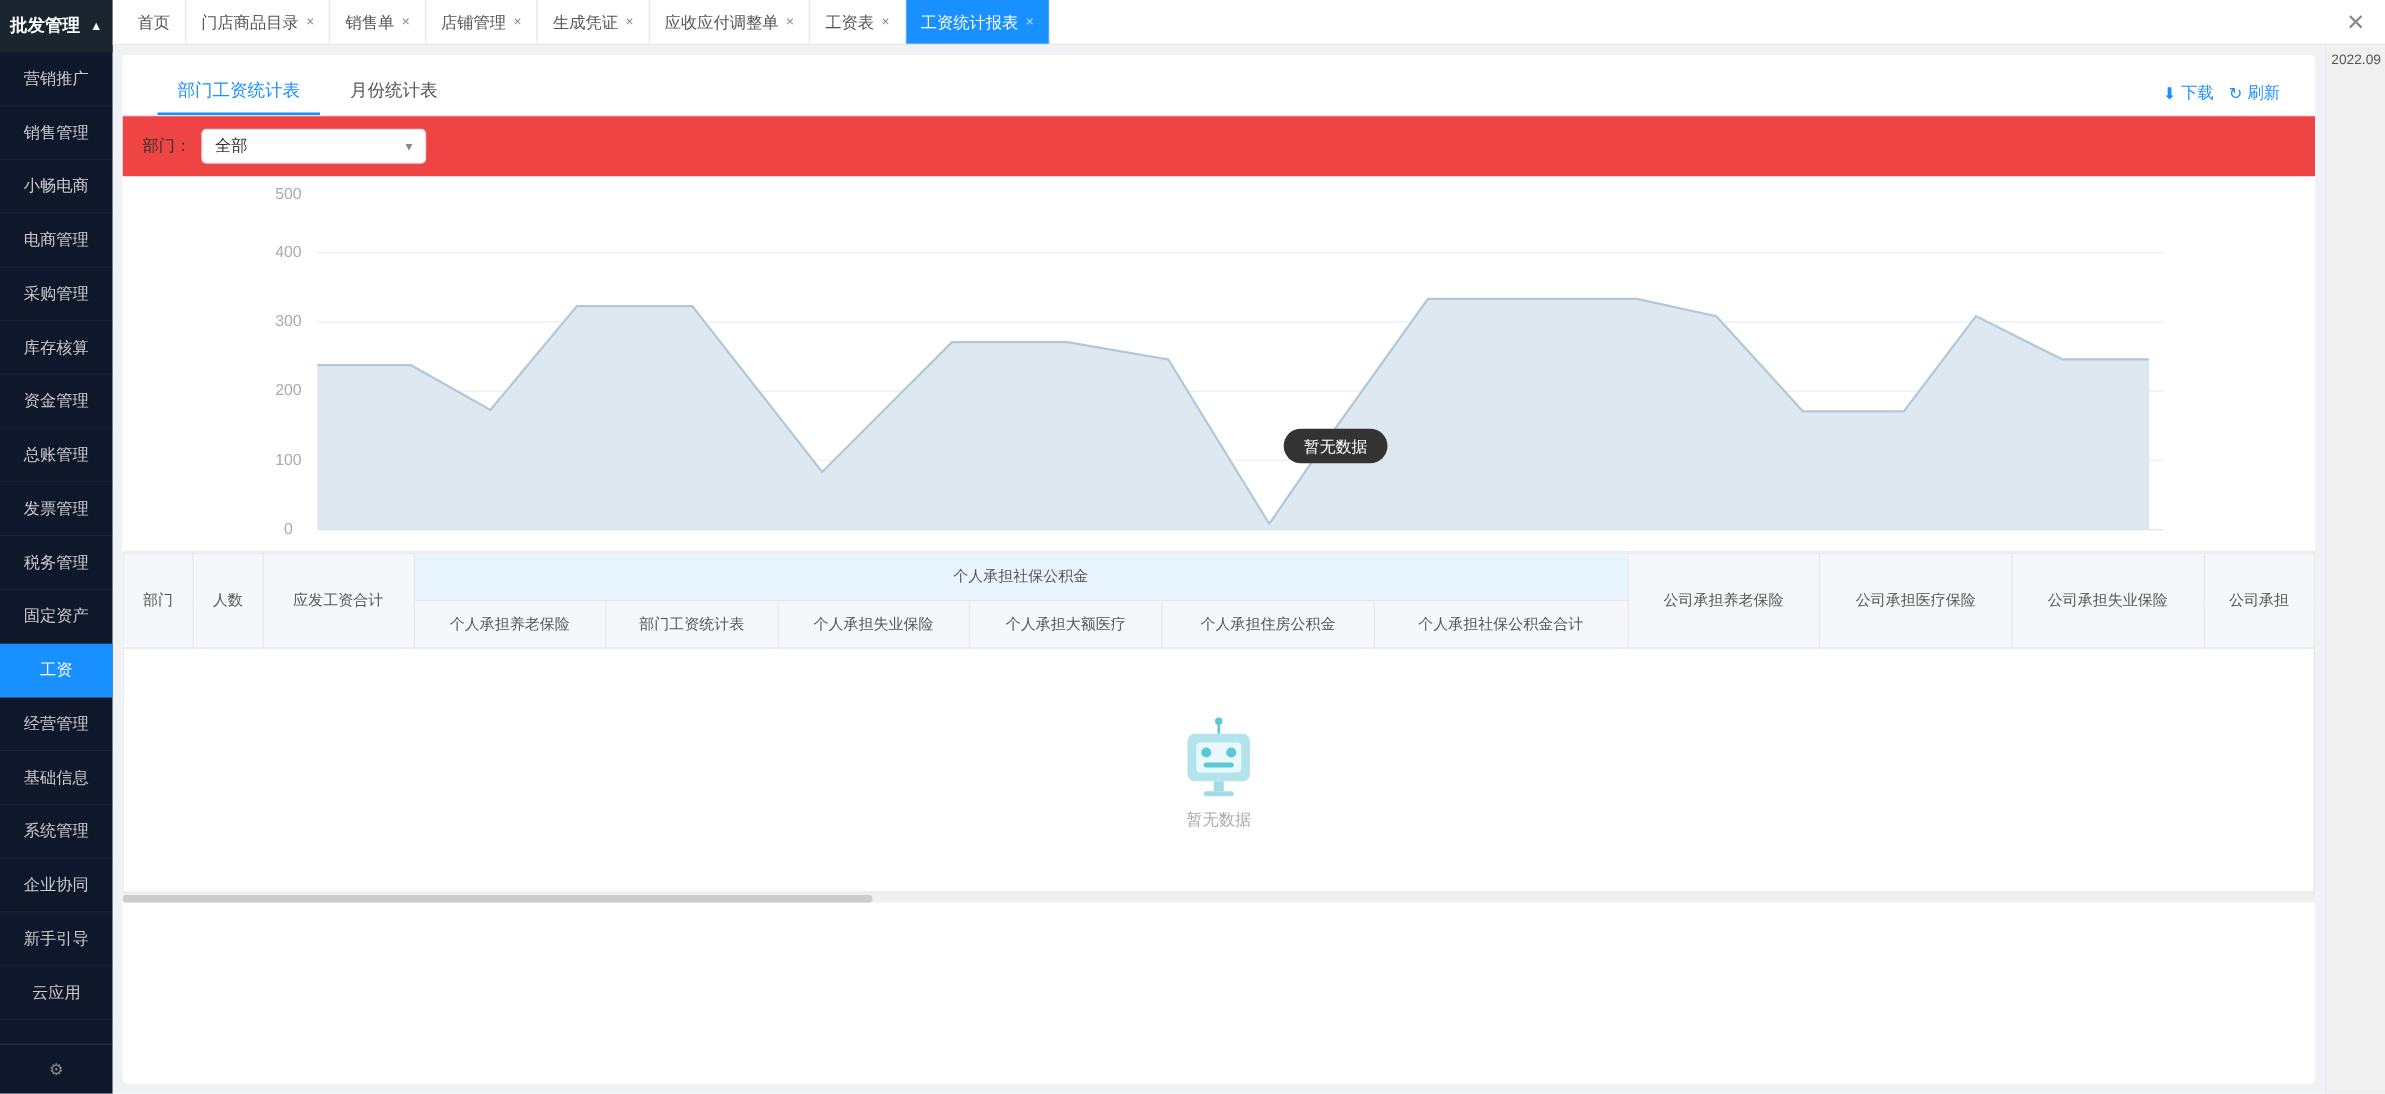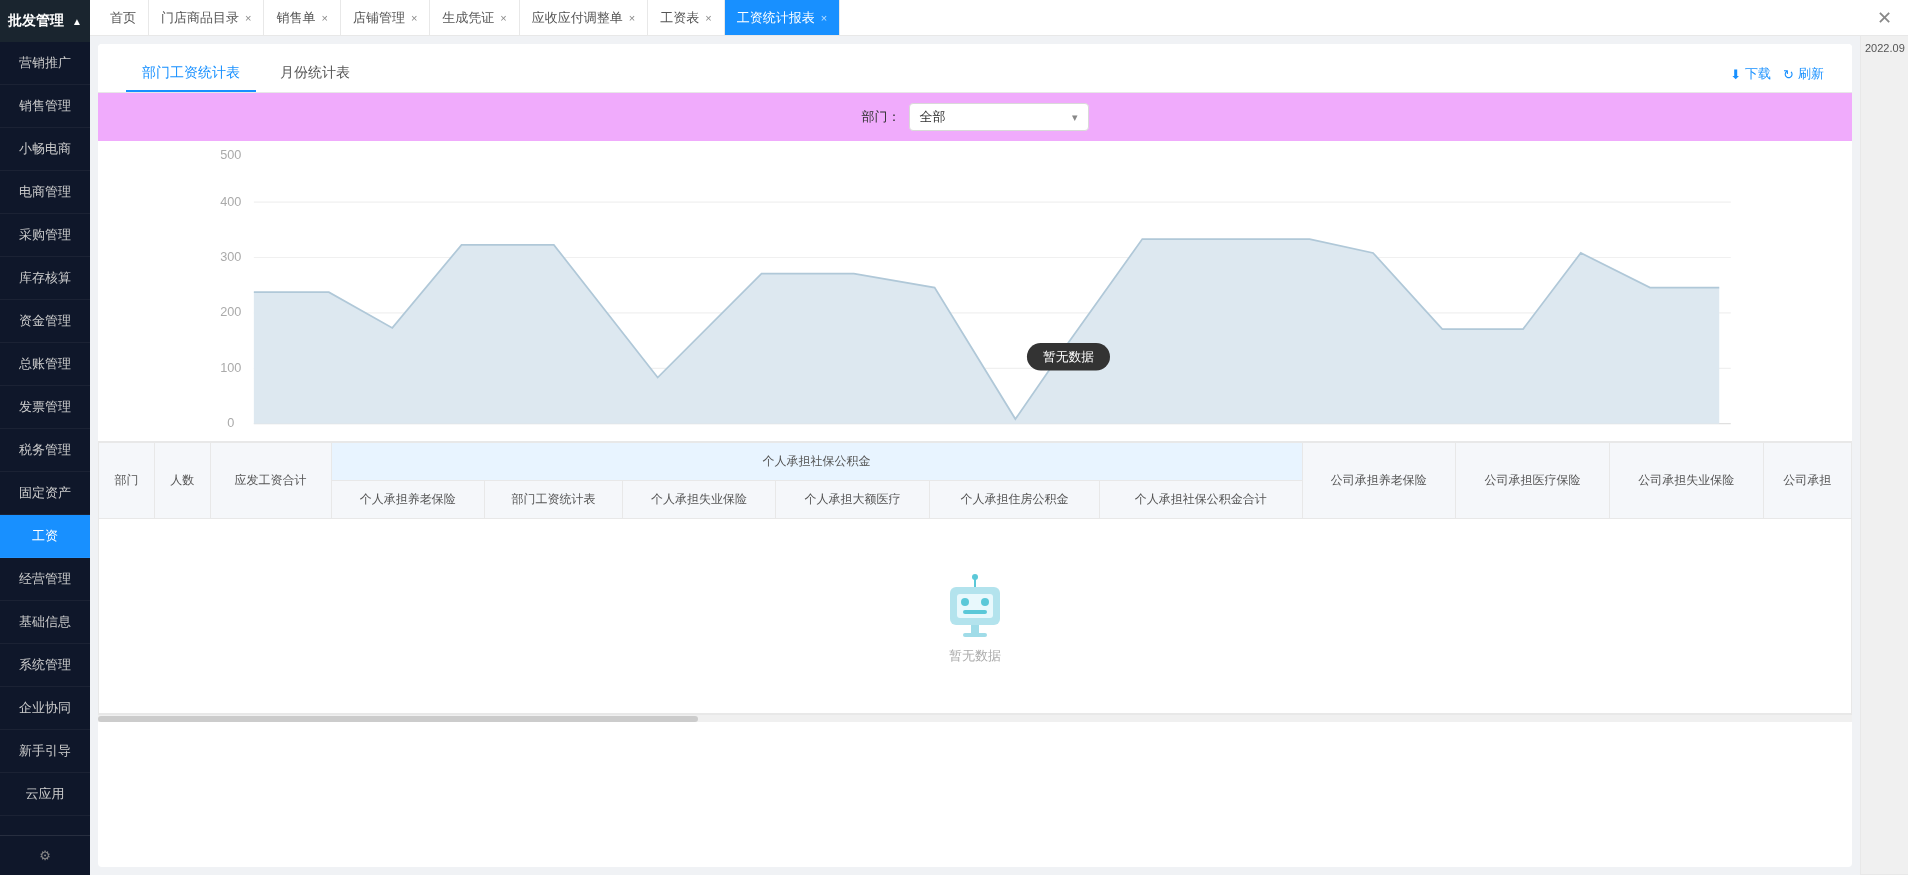--- a/index.html
+++ b/index.html
@@ -128,22 +128,22 @@
       border-bottom: 2px solid transparent;
       margin-right: 8px;
     }
     .sub-tab.active { color: #1890ff; border-bottom: 2px solid #1890ff; }
 
     
     .toolbar {
       display: flex;
       align-items: center;
       padding: 10px 16px;
-      justify-content: center;
-      background: #f0abfc;
+      justify-content: flex-start;
+      background: #ef4444;
     }
     .toolbar-left { display: flex; align-items: center; gap: 8px; }
     .toolbar-right { display: flex; align-items: center; gap: 12px; color: #1890ff; font-size: 13px; }
     .toolbar-btn { display: flex; align-items: center; gap: 4px; cursor: pointer; }
     .dept-label { font-size: 13px; color: #333; }
     .dept-select {
       display: flex;
       align-items: center;
       border: 1px solid #d9d9d9;
       border-radius: 4px;

